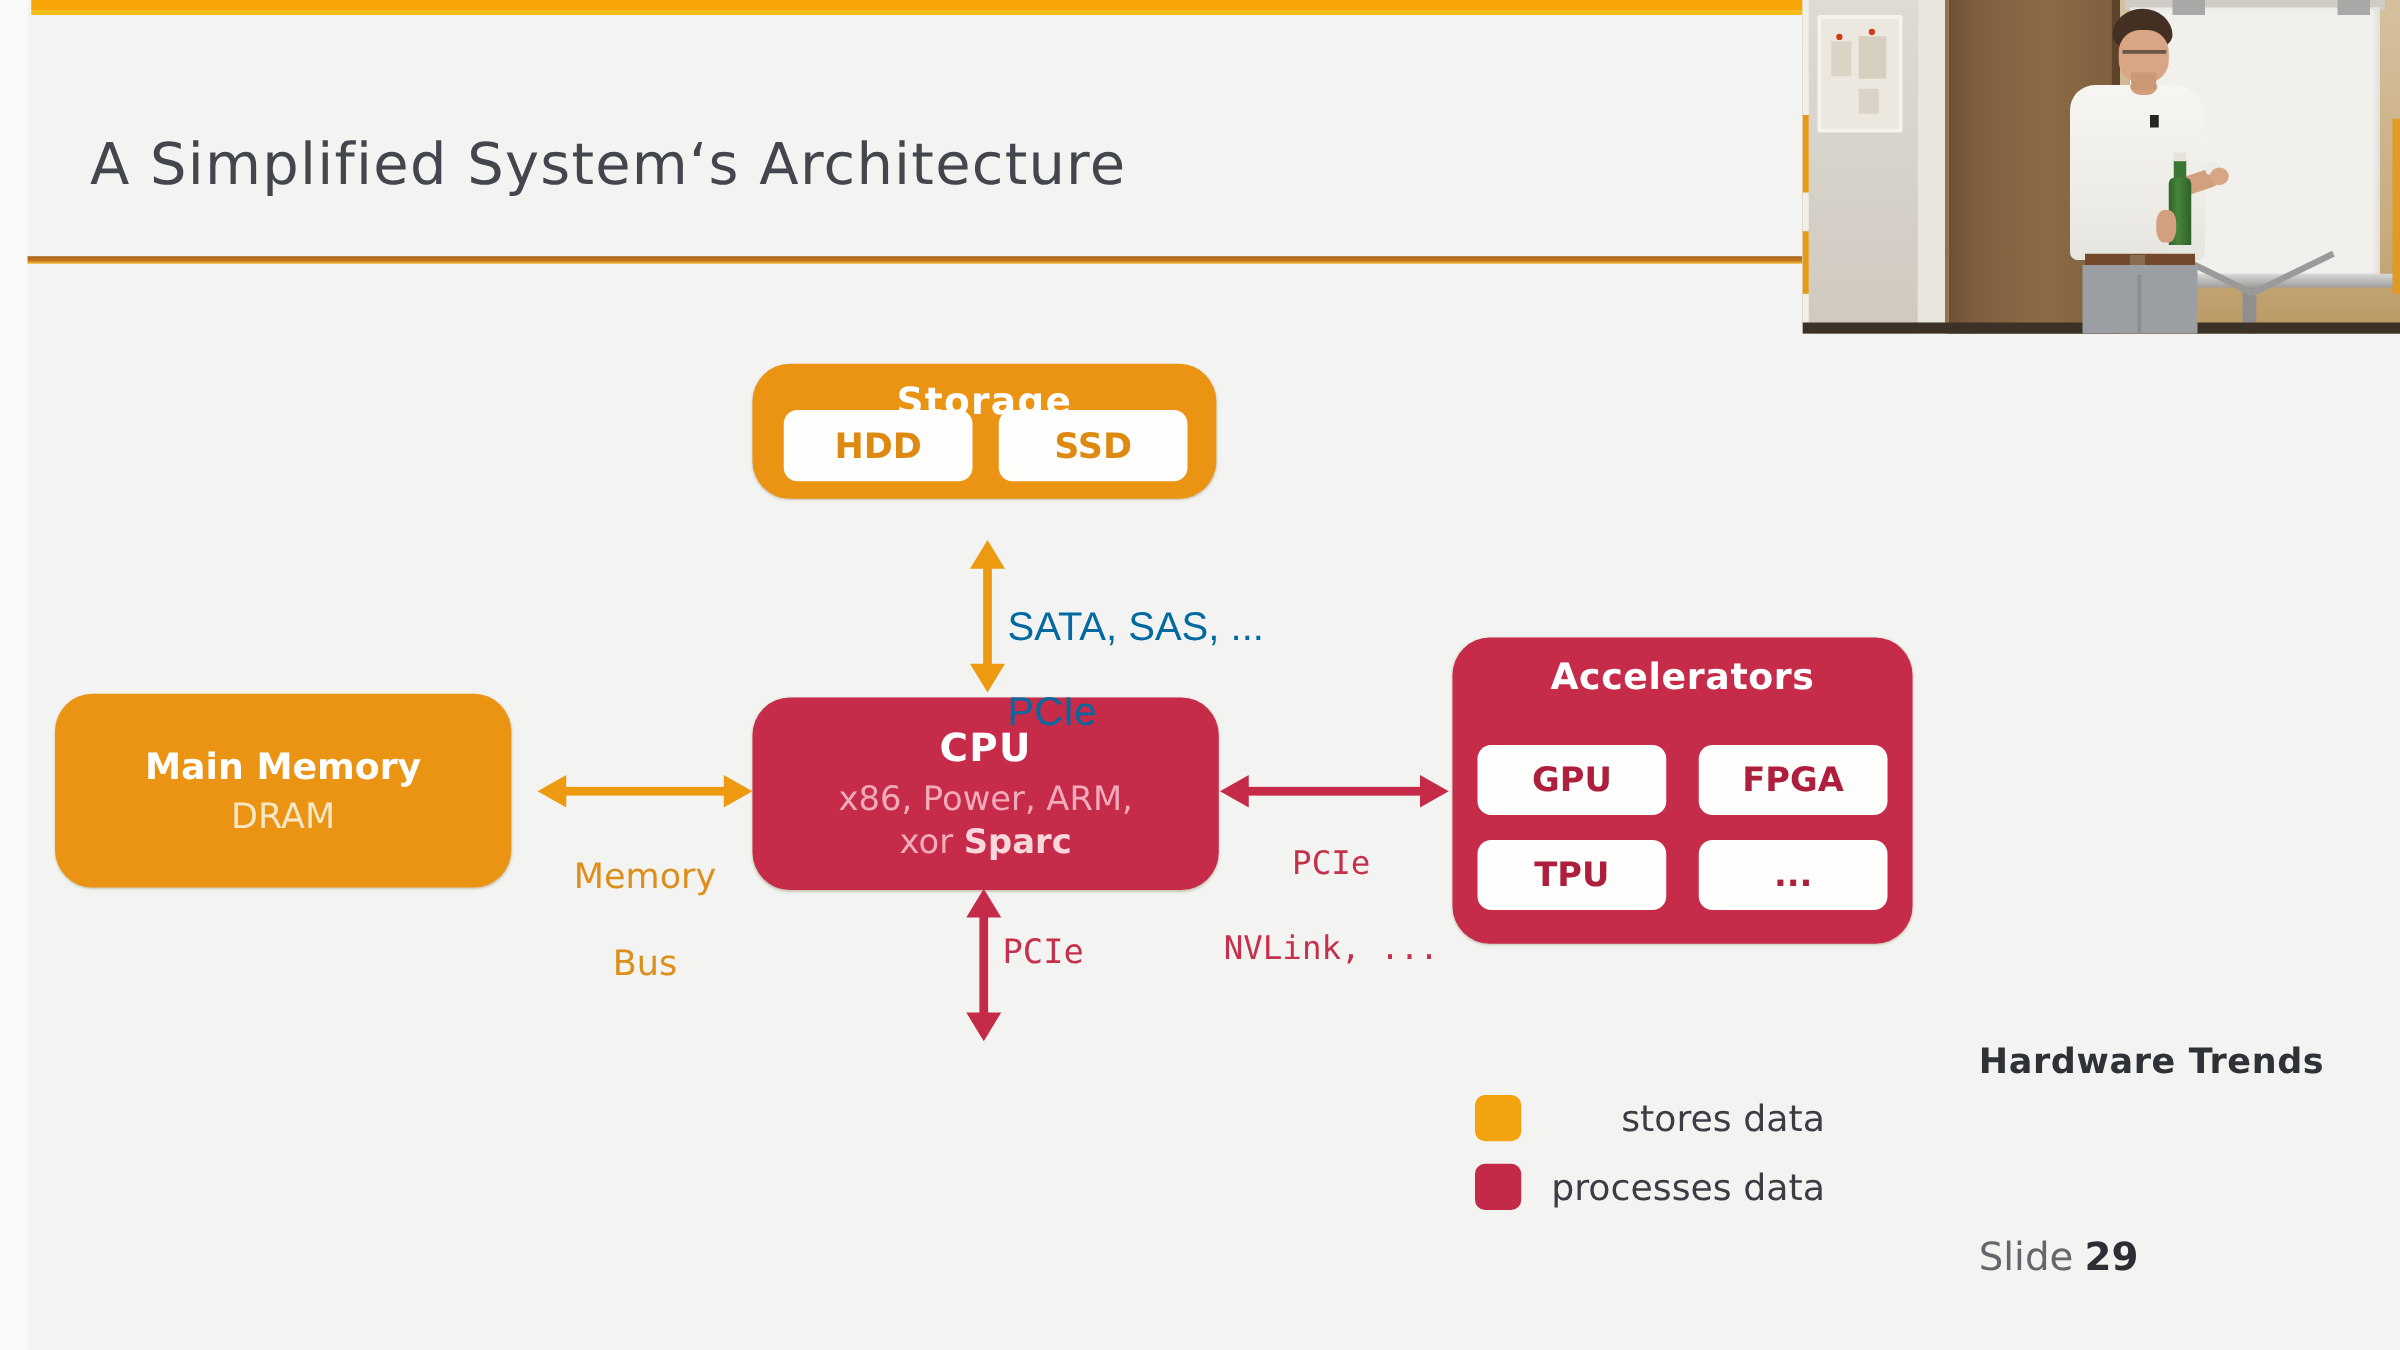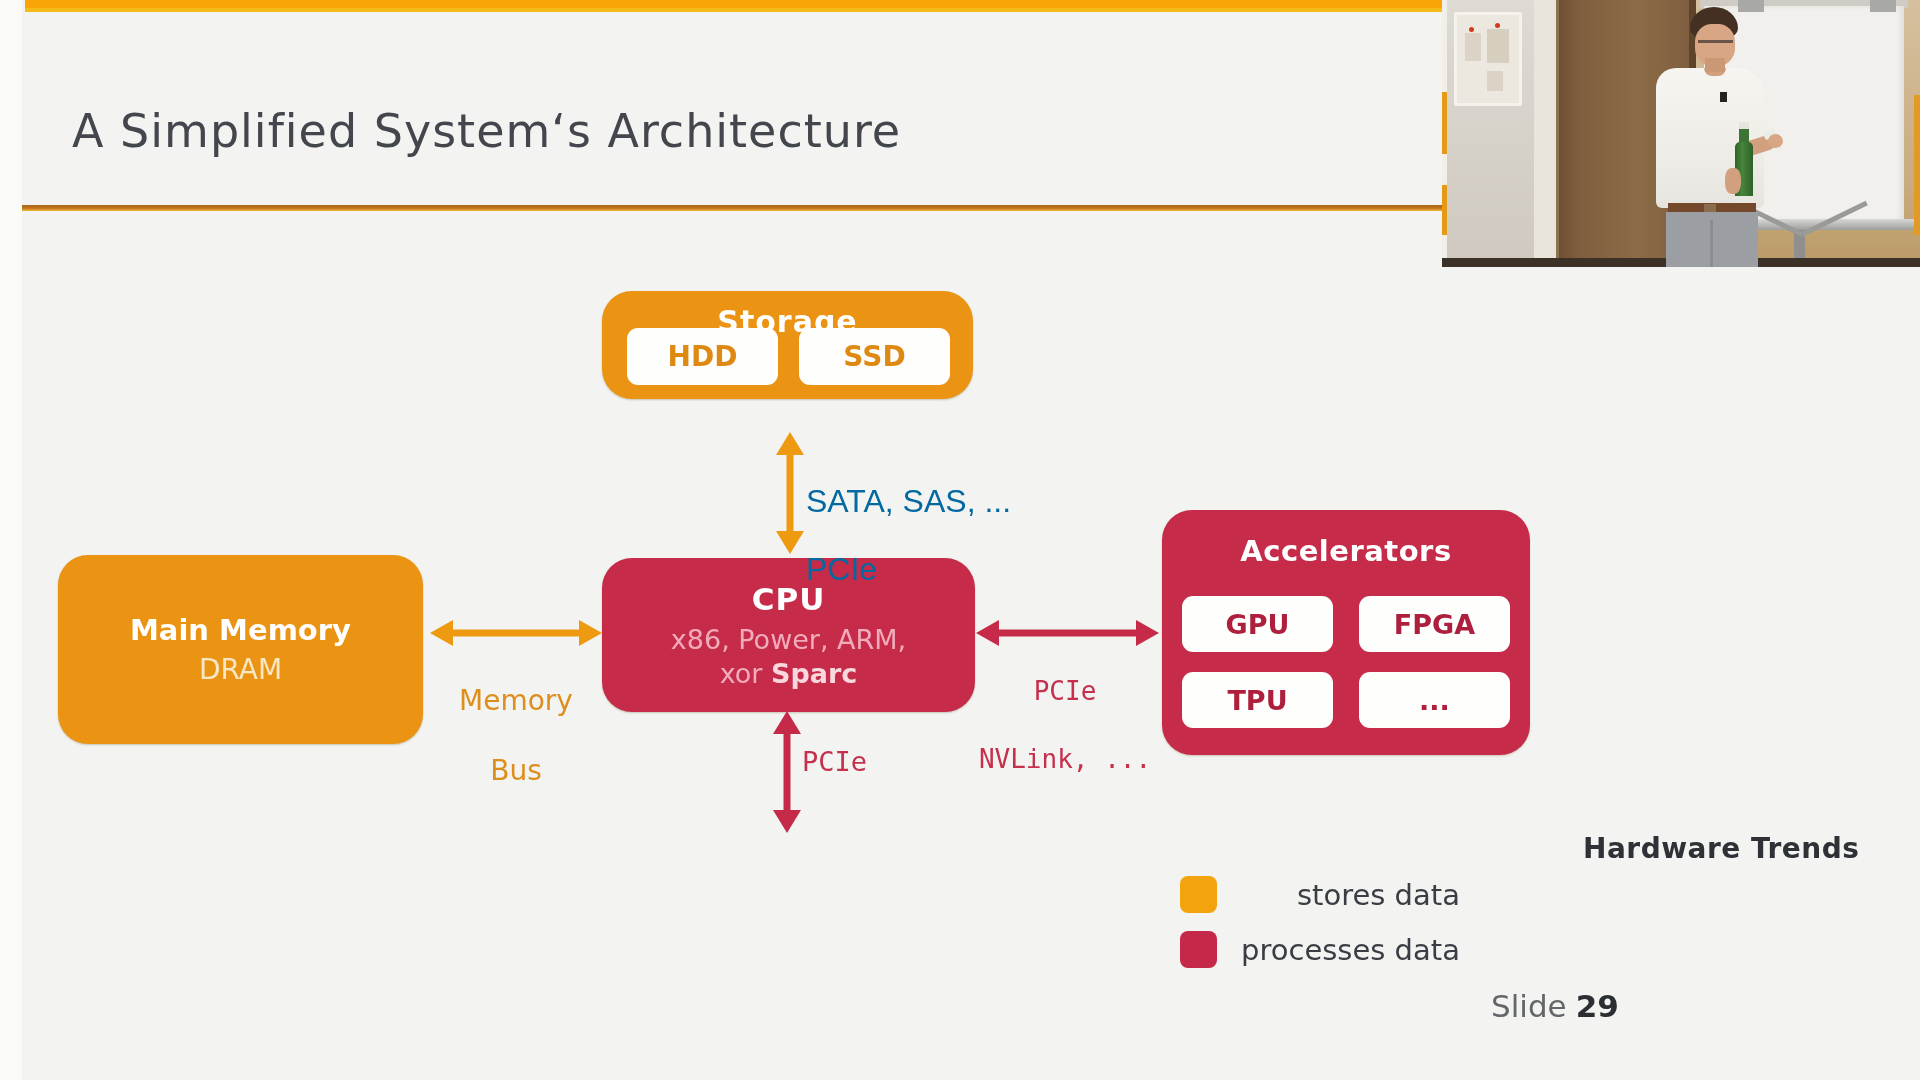--- a/index.html
+++ b/index.html
@@ -27,33 +27,33 @@
   .chip{background:#FEFEFC;border-radius:11px;display:flex;align-items:center;justify-content:center;
         font-weight:bold;}
   .chip.orange-text{color:#DE8A12;font-size:28px;}
   .chip.red-text{color:#AE1F3D;font-size:27px;}
 
   #box-storage{left:602px;top:291px;width:371px;height:108px;}
   #box-storage .node-title{padding-top:13px;font-size:30px;letter-spacing:1px;}
   #box-storage .chip-row{position:absolute;left:25px;right:23px;bottom:14px;display:flex;justify-content:space-between;}
   #box-storage .chip{width:151px;height:57px;}
 
-  #box-memory{left:58px;top:555px;width:365px;height:189px;display:flex;flex-direction:column;
+  #box-memory{left:44px;top:555px;width:365px;height:155px;display:flex;flex-direction:column;
               align-items:center;justify-content:center;gap:6px;}
   #box-memory .node-title{font-size:29px;}
   #box-memory .node-sub{color:#F8E7C4;font-size:28px;}
 
   #box-cpu{left:602px;top:558px;width:373px;height:152px;display:flex;flex-direction:column;
            align-items:center;justify-content:center;padding-top:2px;}
   #box-cpu .node-title{font-size:31px;letter-spacing:1px;margin-bottom:6px;}
   #box-cpu .cpu-line{color:#F2ABBA;font-size:27px;line-height:34px;}
   #box-cpu .cpu-em{color:#F8D7DD;font-weight:bold;}
 
   #box-accel{left:1162px;top:510px;width:368px;height:245px;}
-  #box-accel .node-title{padding-top:24px;font-size:29px;letter-spacing:0.5px;}
+  #box-accel .node-title{padding-top:14px;font-size:29px;letter-spacing:0.5px;}
   #box-accel .chip-grid{position:absolute;left:20px;right:20px;top:86px;display:grid;
                         grid-template-columns:151px 151px;justify-content:space-between;row-gap:20px;}
   #box-accel .chip{height:56px;}
 
   #box-network{left:602px;top:835px;width:371px;height:153px;display:flex;flex-direction:column;
                align-items:center;justify-content:center;}
   #box-network .node-title{font-size:30px;line-height:37px;letter-spacing:0.5px;}
 
   
   .arrow{overflow:visible;}
@@ -73,21 +73,21 @@
   
   .legend{left:1180px;top:876px;}
   .legend-row{display:flex;align-items:center;margin-bottom:18px;height:37px;justify-content:space-between;}
   .swatch{width:37px;height:37px;border-radius:8px;flex:0 0 auto;}
   .swatch.sw-orange{background:#F2A30D;}
   .swatch.sw-red{background:#C5294A;}
   .legend-label{margin-left:24px;font-size:29px;color:#3A3E44;}
 
   
   #hw-trends{left:1583px;top:832px;font-size:28px;font-weight:bold;color:#2E3236;letter-spacing:0.5px;}
-  #slide-no{left:1491px;top:988px;font-size:31px;color:#63666A;}
+  #slide-no{left:1583px;top:988px;font-size:31px;color:#63666A;}
   #slide-no b{color:#2B2E32;margin-left:9px;}
 
   
   #video{left:1442px;top:0;width:478px;height:267px;overflow:hidden;background:#CBB795;}
   #video .abs{position:absolute;}
   .v-wall-right{left:254px;top:0;right:0;bottom:0;background:linear-gradient(180deg,#D5C09E 0%,#C8AB7E 70%,#BA9A66 100%);}
   .v-wall-left{left:0;top:0;width:92px;height:100%;background:linear-gradient(180deg,#DEDAD4 0%,#CFC9BF 100%);}
   .v-edge{left:0;top:0;width:5px;height:100%;background:#F2EFE8;}
   .v-edge-o1{left:0;top:92px;width:5px;height:62px;background:#E49A16;}
   .v-edge-o2{left:0;top:185px;width:5px;height:50px;background:#E49A16;}

